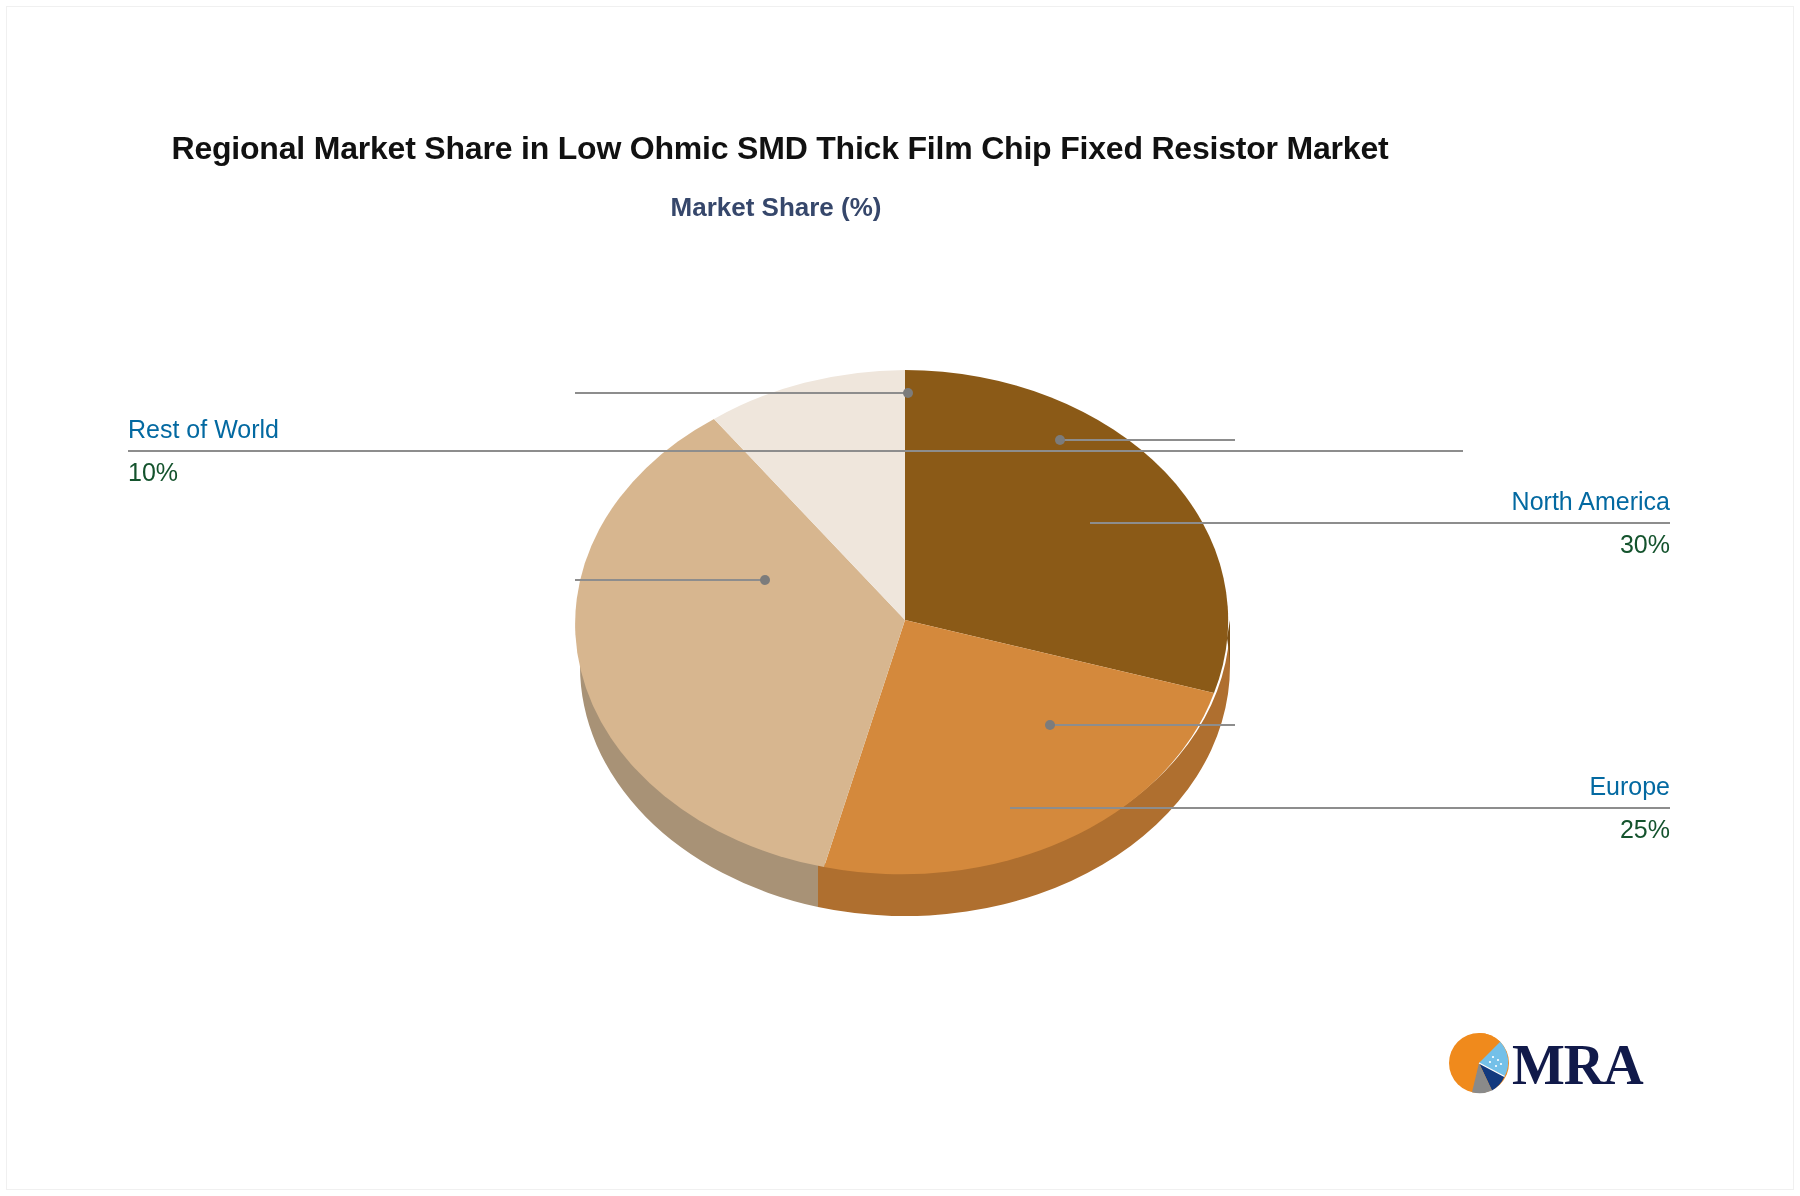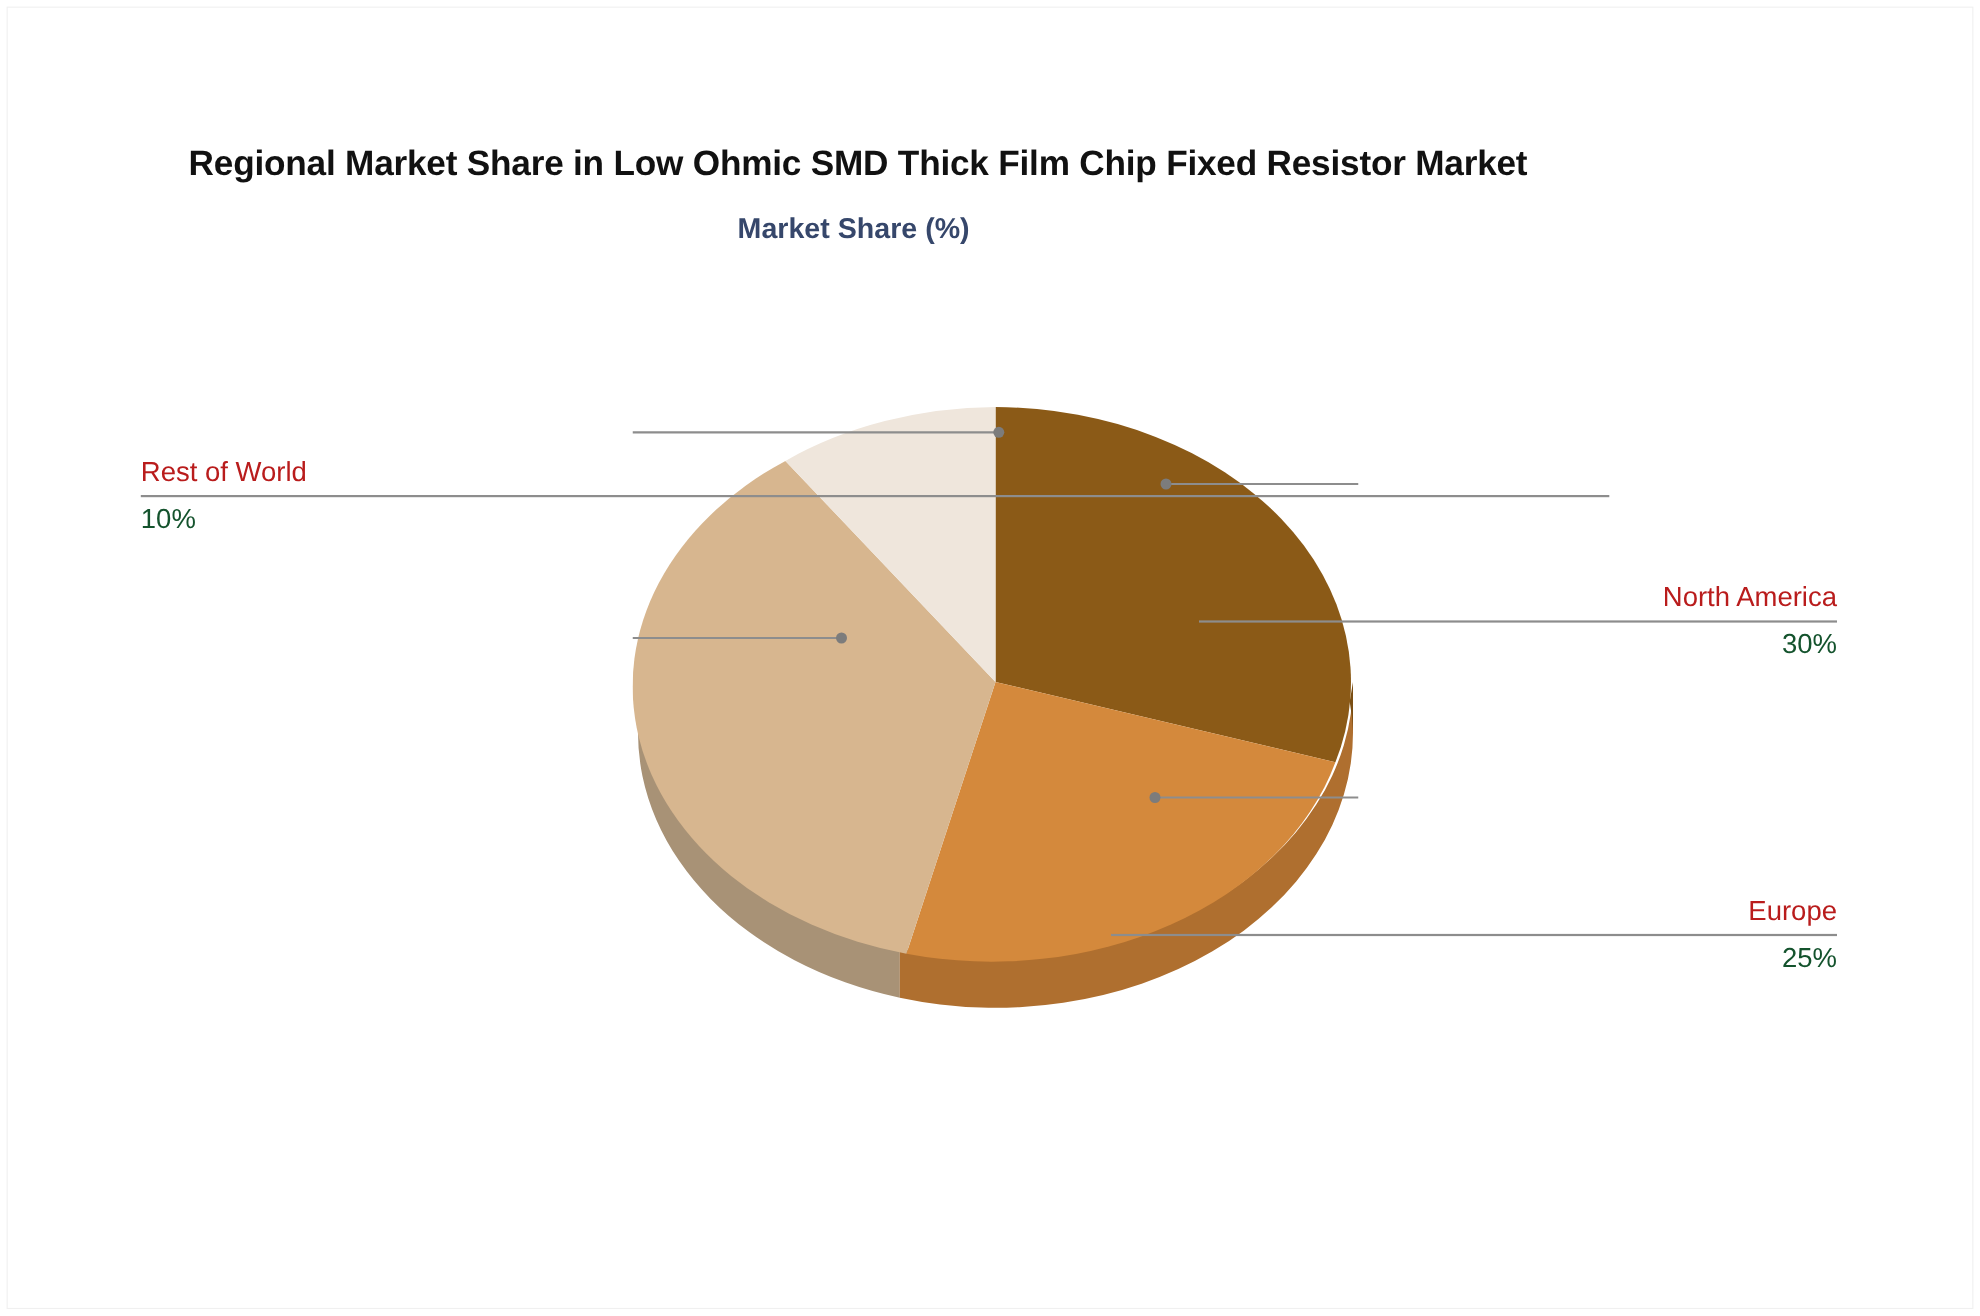--- a/index.html
+++ b/index.html
@@ -65,39 +65,39 @@
   .pie-svg { display: block; }
 
   
   .callout {
     position: absolute;
     font-size: 0;
   }
   .callout .label-text {
     display: block;
     font-size: 25px;
-    color: #b91c1c;
+    color: #0369a1;
     line-height: 32px;
     white-space: nowrap;
   }
   .callout .rule {
     display: block;
     height: 0;
     border-top: 2px solid #8d8d8d;
     margin: 5px 0 4px 0;
   }
   .callout .value-text {
     display: block;
     font-size: 25px;
     color: #14532d;
     line-height: 32px;
     white-space: nowrap;
   }
   .callout.left { text-align: left; }
-  .callout.right { text-align: right; margin-top: 42px; }
+  .callout.right { text-align: right; }
 
   #callout-row {
     left: 128px;
     top: 413px;
     width: 1335px;
   }
   #callout-ap {
     left: 128px;
     top: 625px;
     width: 535px;
@@ -212,14 +212,34 @@
     <span class="rule"></span>
     <span class="value-text">30%</span>
   </div>
 
   <div class="callout right" id="callout-eu">
     <span class="label-text">Europe</span>
     <span class="rule"></span>
     <span class="value-text">25%</span>
   </div>
 
+  <div class="logo">
+    <span class="logo-mark">
+      <svg width="62" height="62" viewBox="0 0 62 62">
+        <circle cx="31" cy="31" r="30" fill="#F08A1C"></circle>
+        <path d="M31 31 L31 1 A30 30 0 0 1 52.2 9.8 Z" fill="#F08A1C"></path>
+        <path d="M31 31 L52.2 9.8 A30 30 0 0 1 56.5 44.5 Z" fill="#74C0E8"></path>
+        <path d="M31 31 L56.5 44.5 A30 30 0 0 1 44 58.5 Z" fill="#12397E"></path>
+        <path d="M31 31 L44 58.5 A30 30 0 0 1 24 60.2 Z" fill="#8A8A8A"></path>
+        <g fill="#ffffff">
+          <circle cx="45" cy="25" r="1.1"></circle>
+          <circle cx="50" cy="28" r="1.1"></circle>
+          <circle cx="42" cy="30" r="1.1"></circle>
+          <circle cx="48" cy="34" r="1.1"></circle>
+          <circle cx="53" cy="32" r="1.1"></circle>
+        </g>
+        <path d="M31 31 L56.5 44.5" stroke="#ffffff" stroke-width="1.4" fill="none"></path>
+      </svg>
+    </span>
+    <span class="logo-text">MRA</span>
+  </div>
 
 </div>
 
 </body></html>

